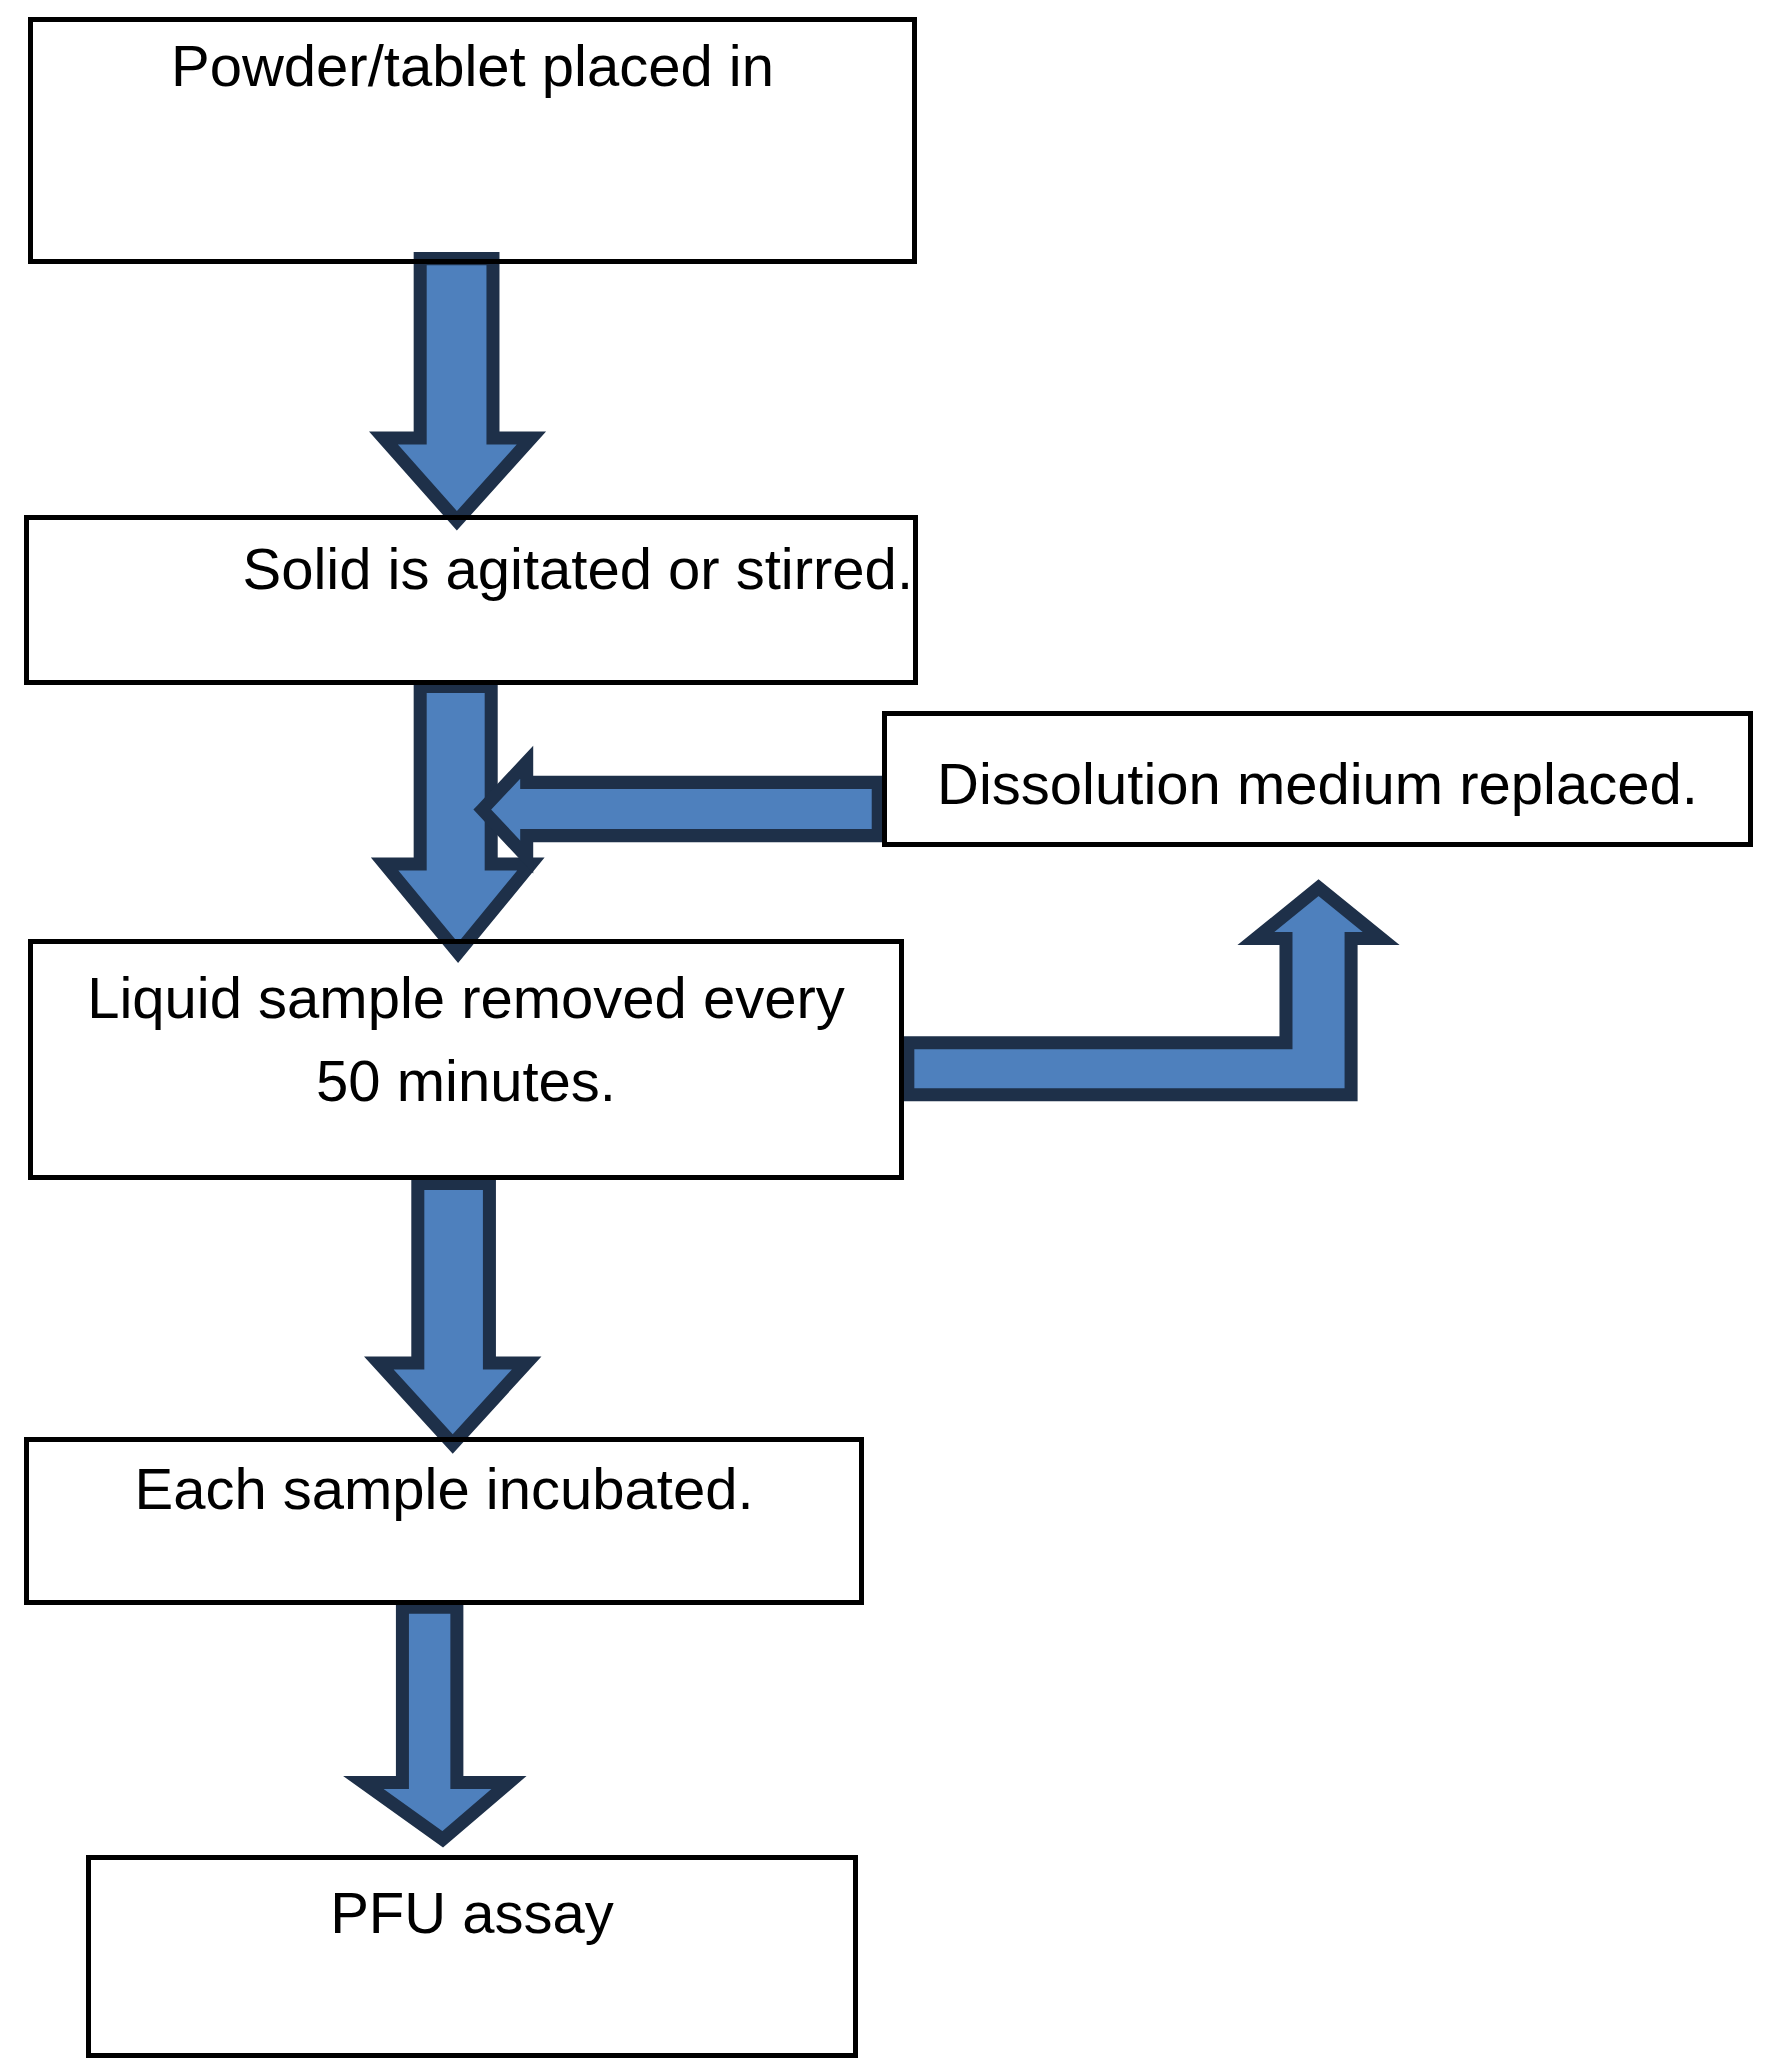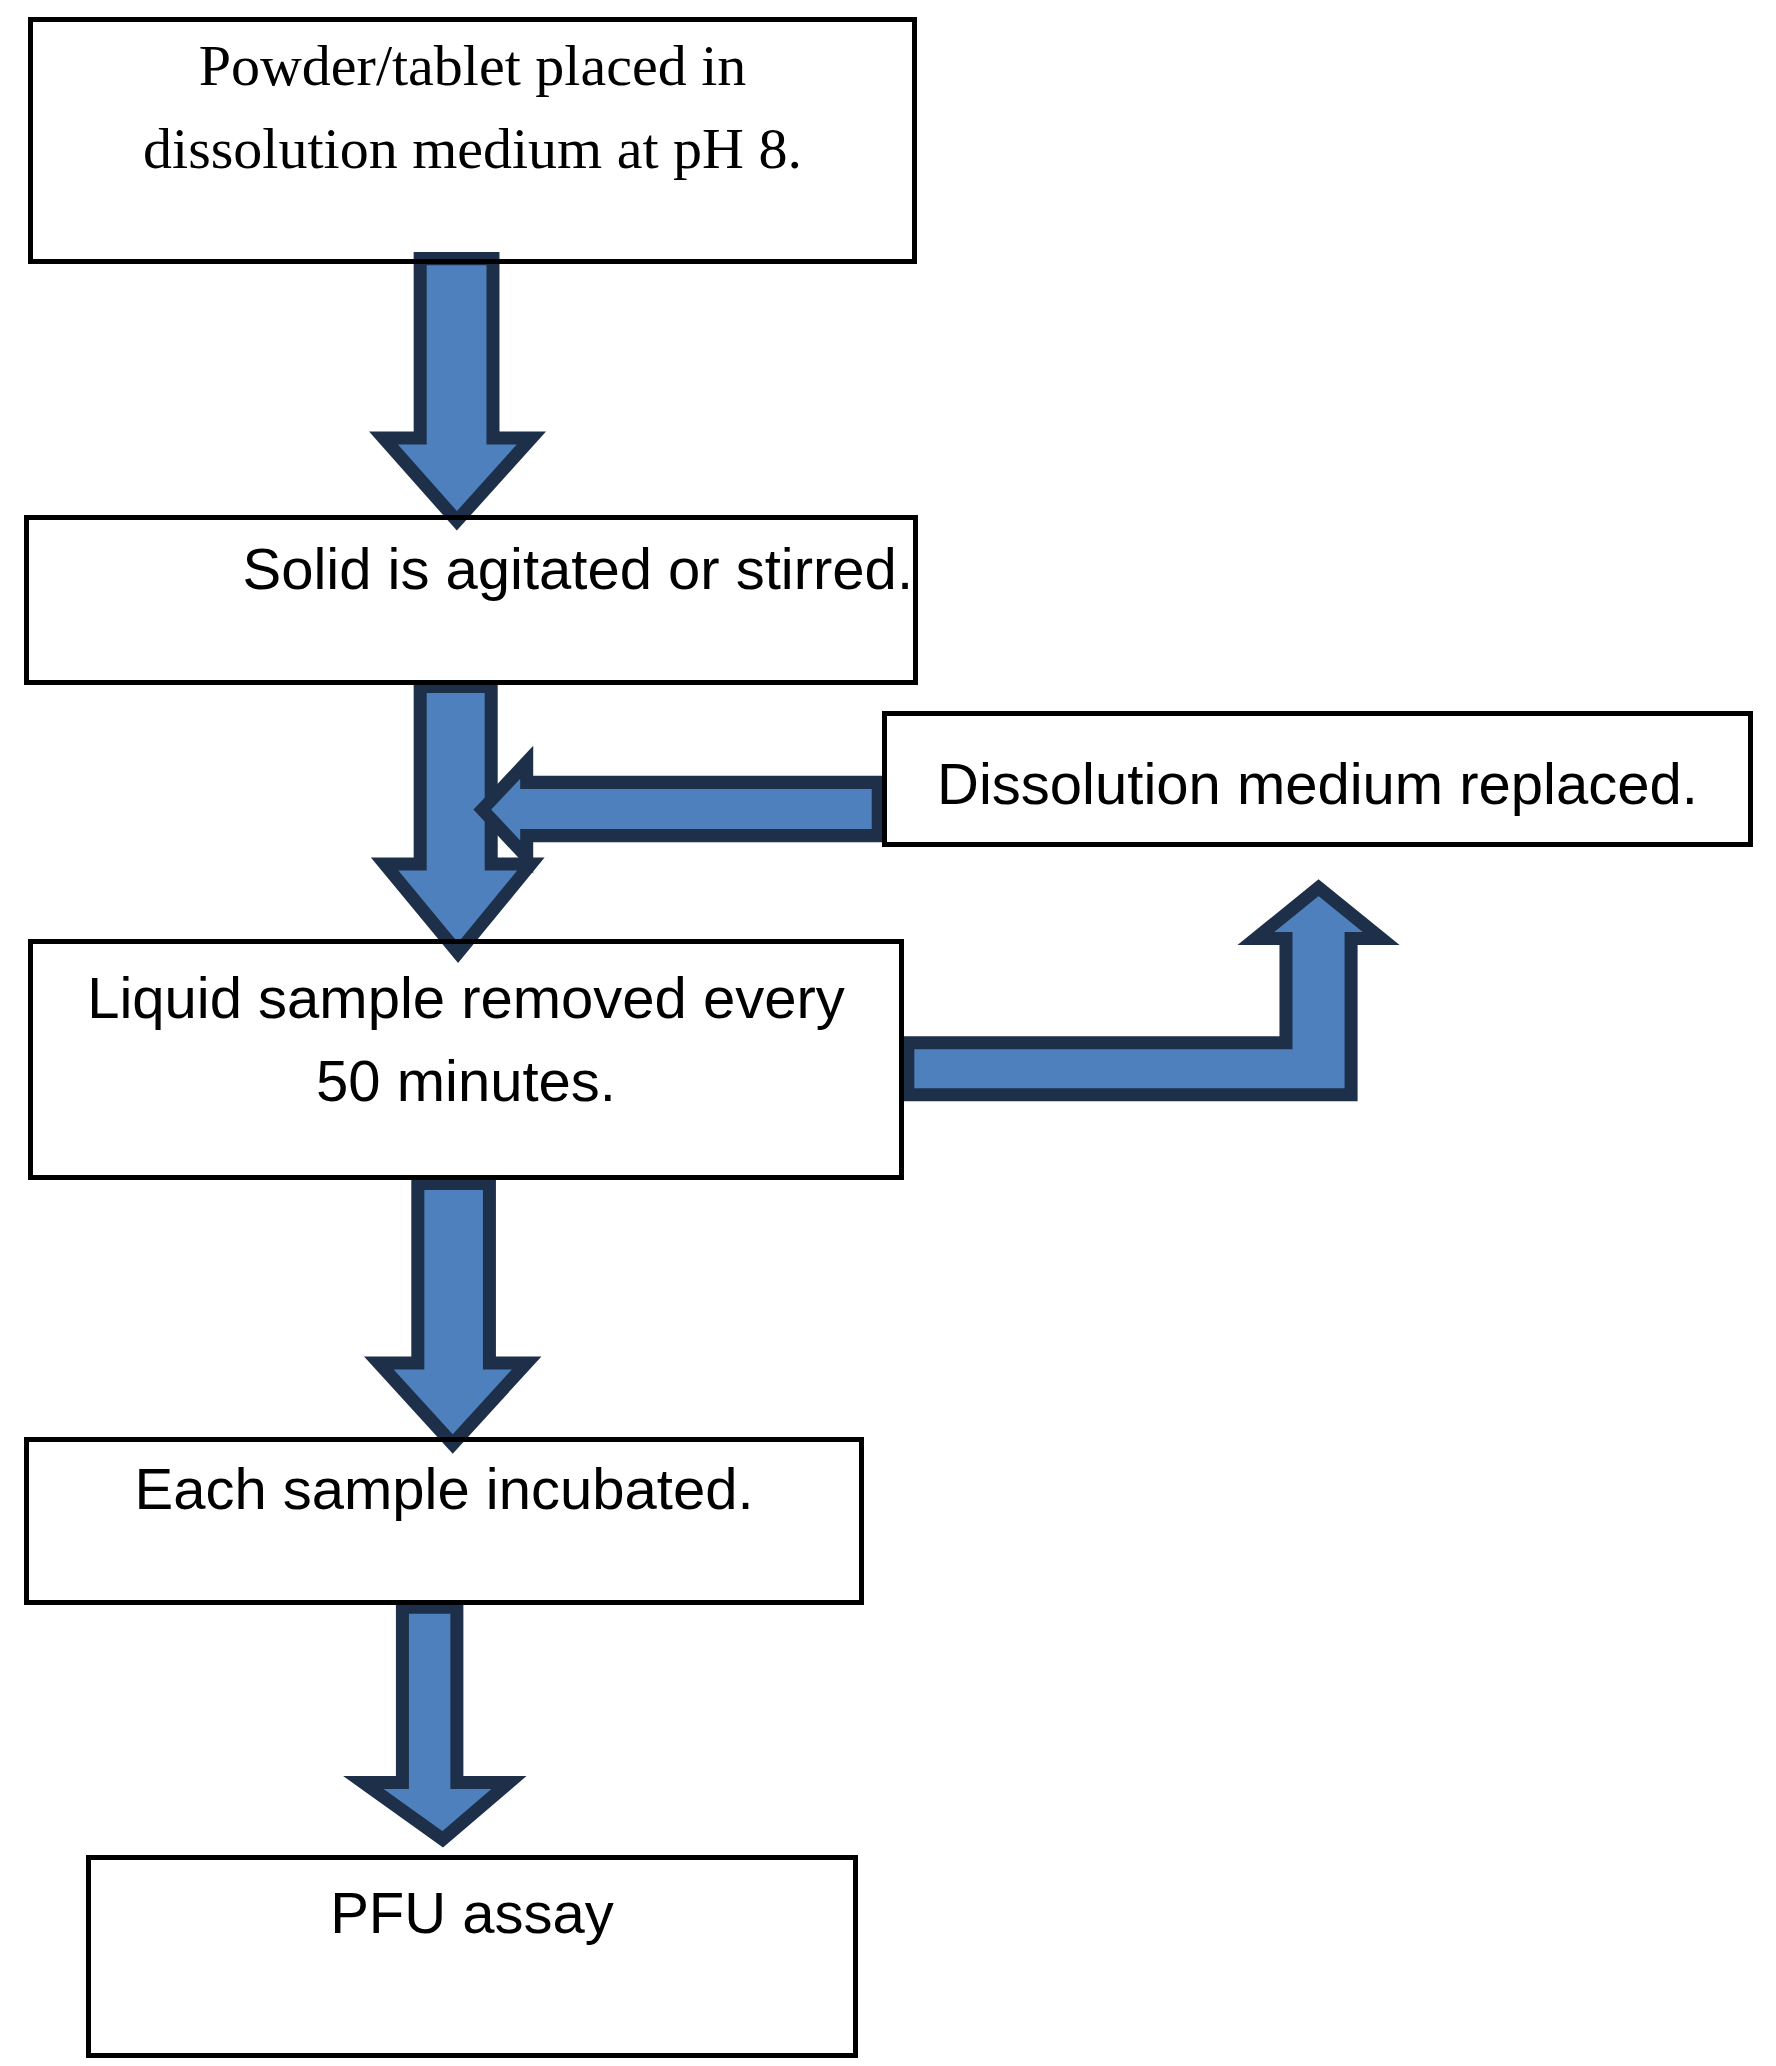--- a/index.html
+++ b/index.html
@@ -52,23 +52,22 @@
 
     <polygon class="arrow" points="706,2000 827,2000 827,2303 890,2303 765,2440 640,2303 706,2303" fill="#4e80bd" stroke="#1e3049"></polygon>
 
     <polygon class="arrow" points="680,2716 772,2716 772,3012 860,3012 748,3108 614,3012 680,3012" fill="#4e80bd" stroke="#1e3049"></polygon>
 
     <polygon class="arrow" points="1534,1762 2173,1762 2173,1586 2122,1586 2228,1500 2334,1586 2283,1586 2283,1850 1534,1850" fill="#4e80bd" stroke="#1e3049"></polygon>
 
     <polygon class="arrow" points="815,1368 890,1288 890,1322 1484,1322 1484,1412 890,1412 890,1448" fill="#4e80bd" stroke="#1e3049"></polygon>
   </svg>
 
-  <div class="node" id="node-powder" style="border-color: rgb(0, 0, 0); color: rgb(0, 0, 0); font-family: Liberation Serif, serif;">
+  <div class="node" id="node-powder" style="border-color: rgb(0, 0, 0); color: rgb(0, 0, 0);">
     <div class="line">Powder/tablet placed in</div>
-    <div class="line">dissolution medium at pH 8.</div>
   </div>
 
   <div class="node" id="node-agitated" style="border-color: rgb(0, 0, 0); color: rgb(0, 0, 0);">
     <div class="line">Solid is agitated or stirred.</div>
   </div>
 
   <div class="node" id="node-replaced" style="border-color: rgb(0, 0, 0); color: rgb(0, 0, 0);">
     <div class="line">Dissolution medium replaced.</div>
   </div>
 

